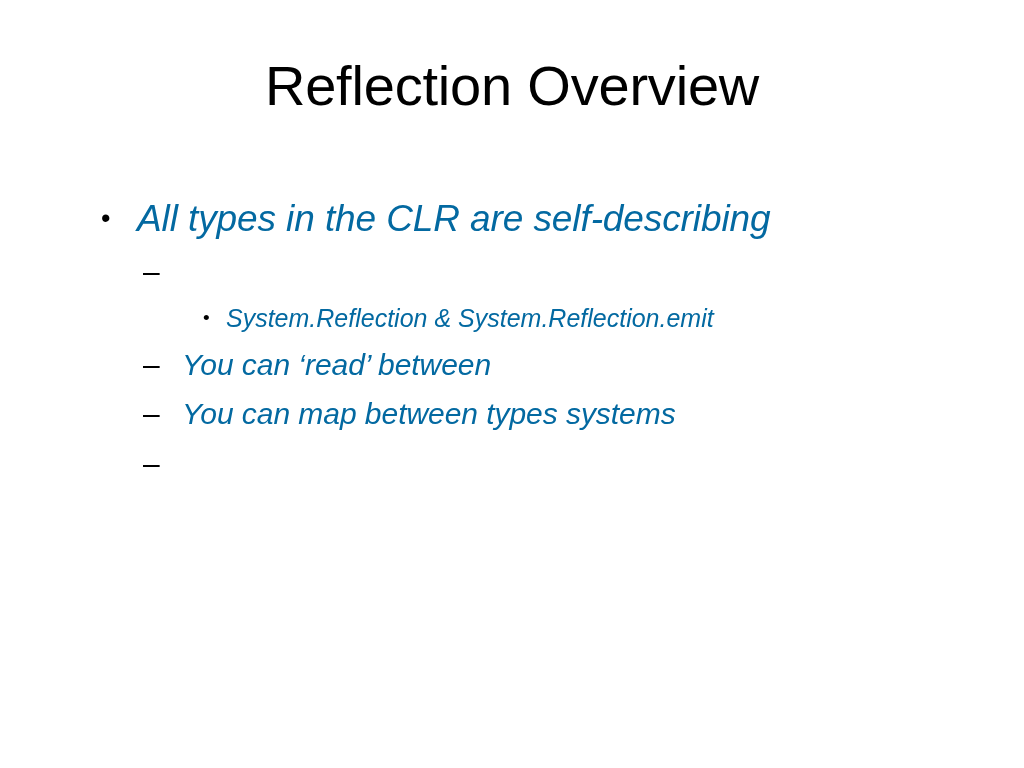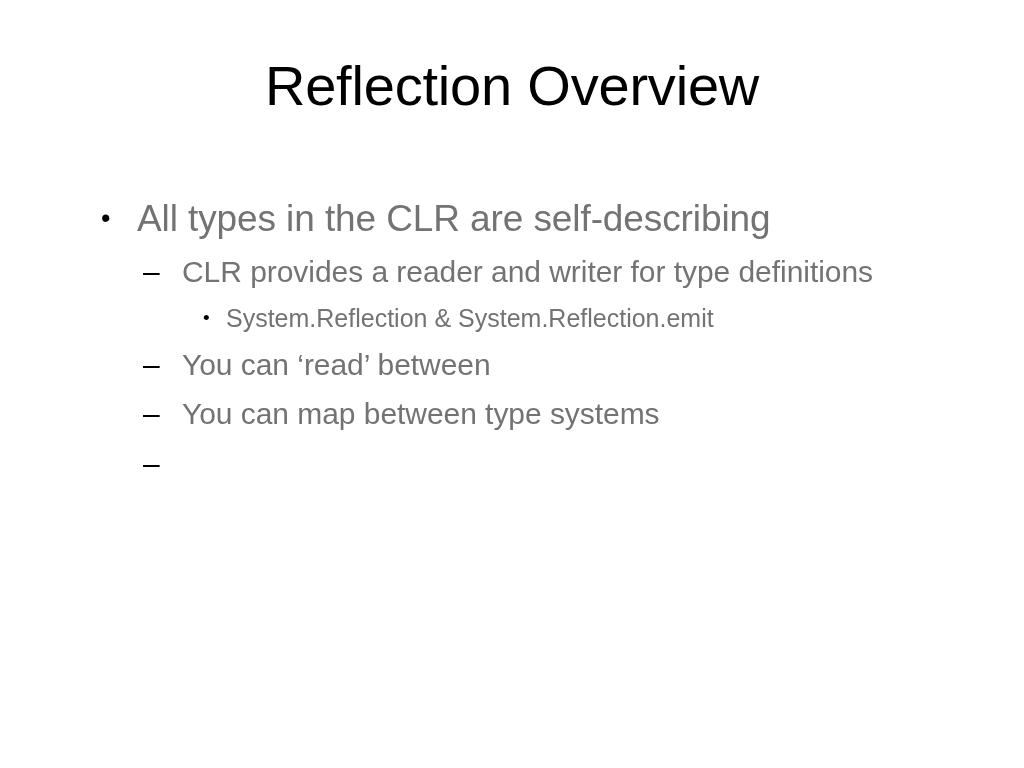--- a/index.html
+++ b/index.html
@@ -53,21 +53,22 @@
   }
 
   .bullet-marker {
     flex: 0 0 auto;
     text-align: left;
     color: #000000;
   }
 
   .bullet-text {
     flex: 1 1 auto;
-    color: #737373;
+    color: #0369a1;
+    font-style: italic;
   }
 
   
   .lvl1 {
     font-size: 37px;
     line-height: 1.22;
     padding-left: 101px;
     padding-right: 96px;
     margin-bottom: 4px;
   }
@@ -120,36 +121,35 @@
 
   <div class="slide-body">
 
     <div class="bullet-row lvl1">
       <span class="bullet-marker">•</span>
       <span class="bullet-text">All types in the CLR are self-describing</span>
     </div>
 
     <div class="bullet-row lvl2">
       <span class="bullet-marker">–</span>
-      <span class="bullet-text">CLR provides a reader and writer for type definitions</span>
     </div>
 
     <div class="bullet-row lvl3">
       <span class="bullet-marker">•</span>
       <span class="bullet-text">System.Reflection &amp; System.Reflection.emit</span>
     </div>
 
     <div class="bullet-row lvl2">
       <span class="bullet-marker">–</span>
       <span class="bullet-text">You can ‘read’ between</span>
     </div>
 
     <div class="bullet-row lvl2">
       <span class="bullet-marker">–</span>
-      <span class="bullet-text">You can map between type systems</span>
+      <span class="bullet-text">You can map between types systems</span>
     </div>
 
     <div class="bullet-row lvl2">
       <span class="bullet-marker">–</span>
     </div>
 
   </div>
 </div>
 
 </body></html>

